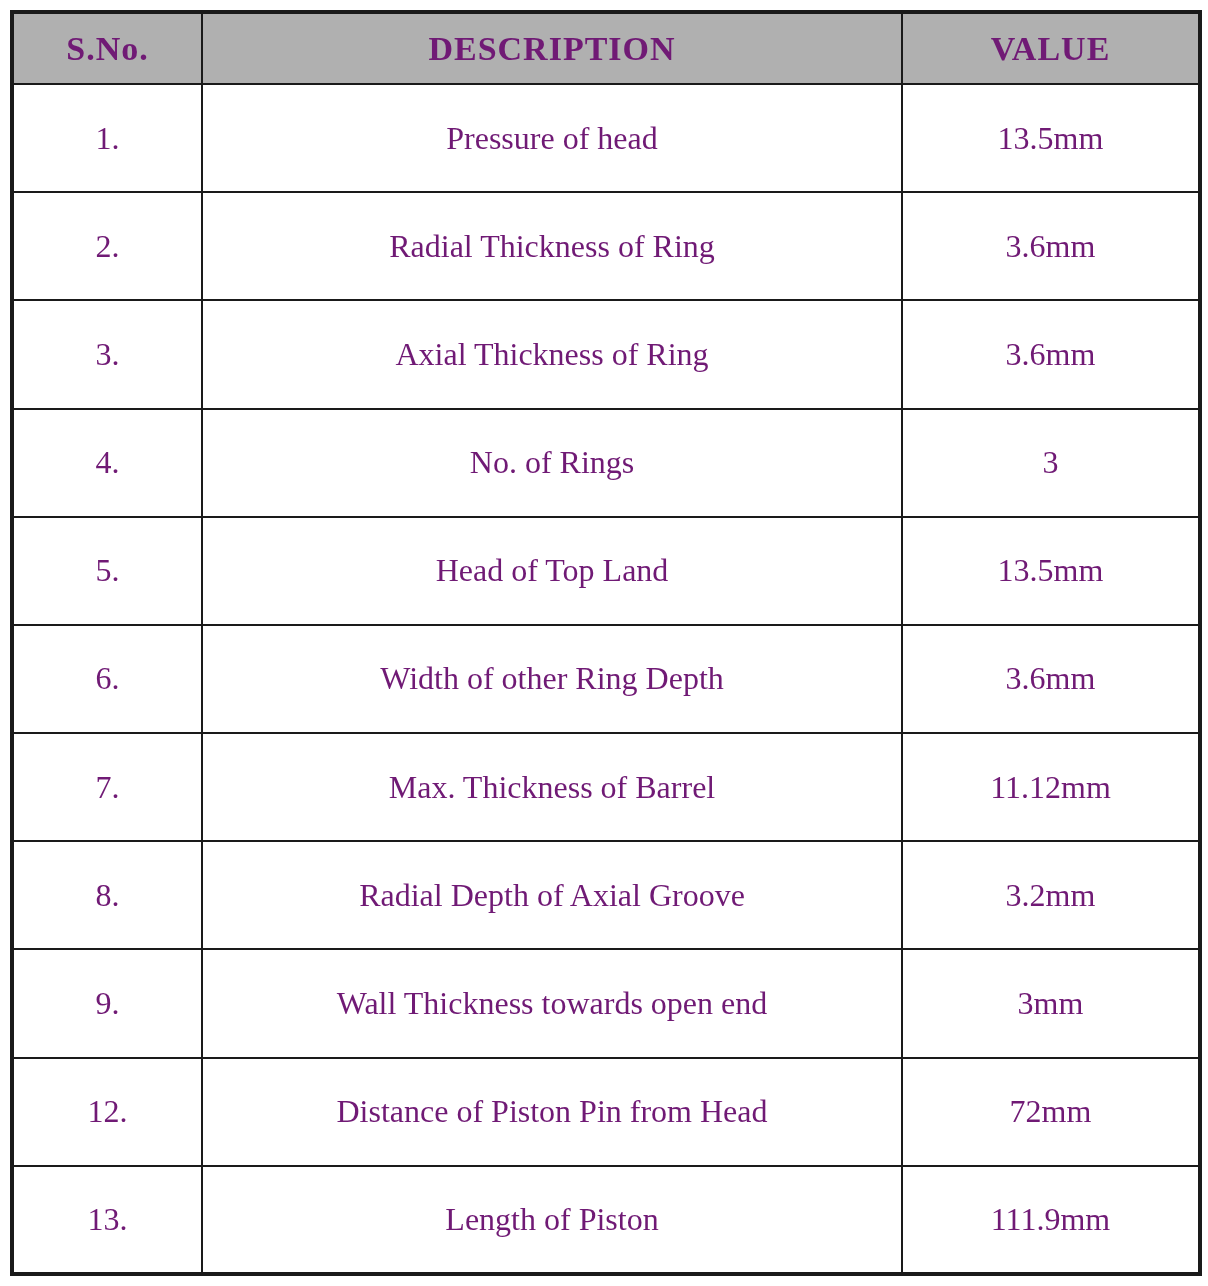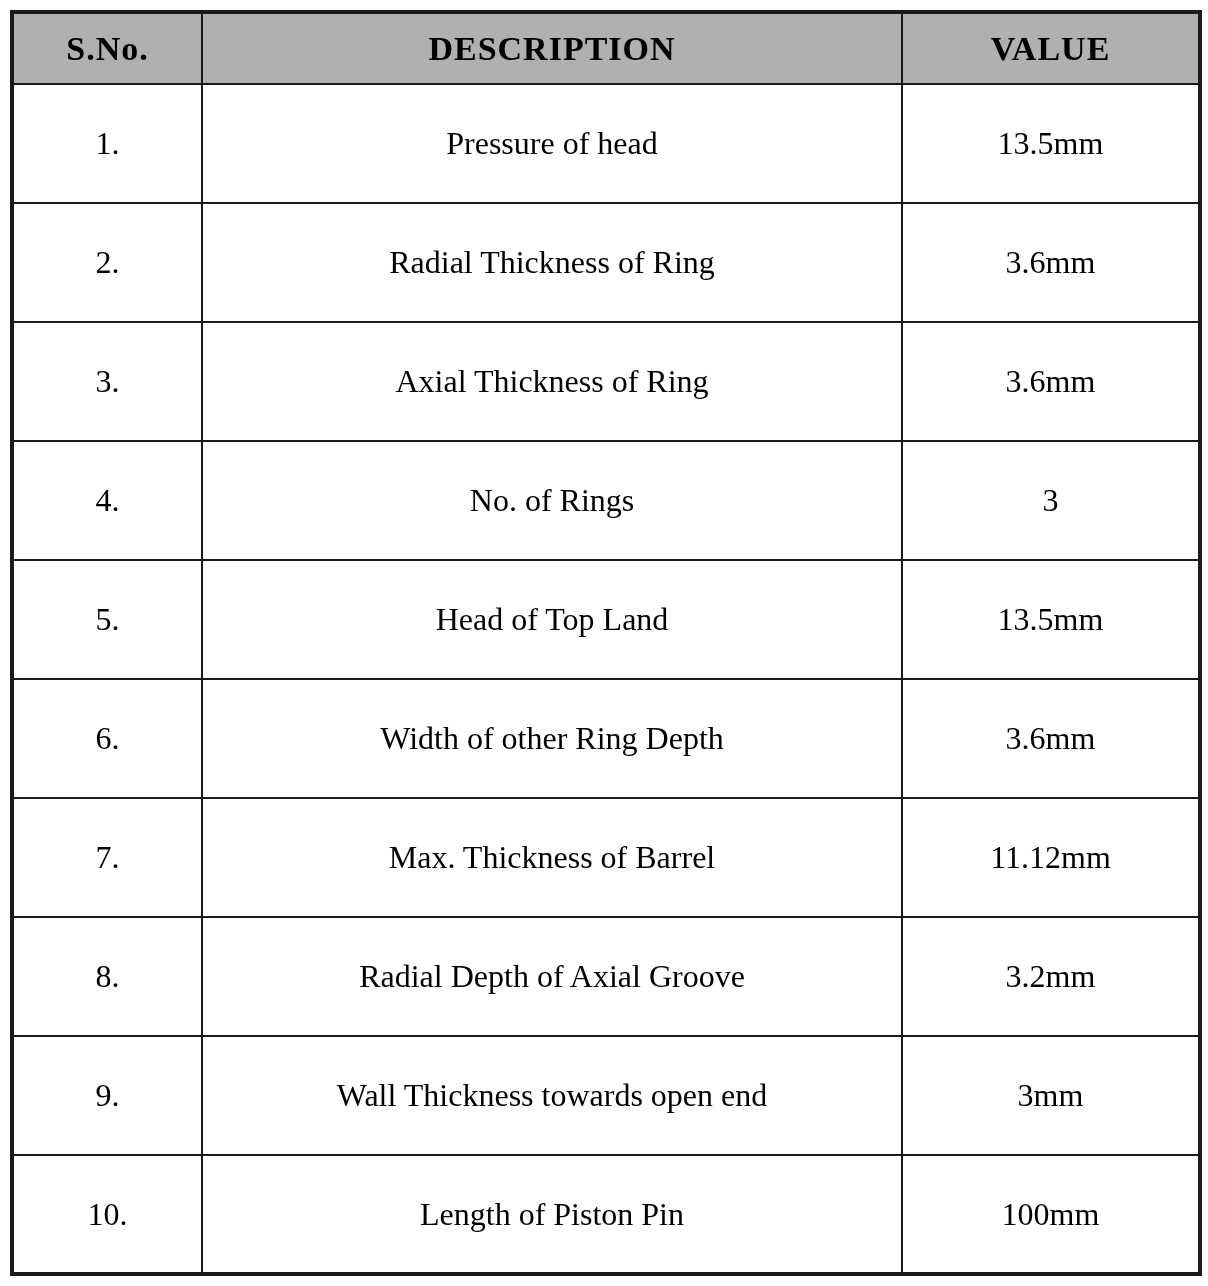--- a/index.html
+++ b/index.html
@@ -20,21 +20,21 @@
     height: 100%;
     border-collapse: collapse;
     table-layout: fixed;
     border: 4px solid #1a1a1a;
   }
   table.spec-table th,
   table.spec-table td {
     border: 2px solid #1a1a1a;
     text-align: center;
     vertical-align: middle;
-    color: #000000;
+    color: #701a75;
     padding: 6px 12px;
     box-sizing: border-box;
   }
   col.col-sno   { width: 190px; }
   col.col-desc  { width: 700px; }
   col.col-value { width: 298px; }
   thead th {
     background: #b0b0b0;
     font-weight: bold;
     font-size: 34px;
@@ -110,19 +110,24 @@
           <td>8.</td>
           <td>Radial Depth of Axial Groove</td>
           <td>3.2mm</td>
         </tr>
         <tr class="data-row">
           <td>9.</td>
           <td>Wall Thickness towards open end</td>
           <td>3mm</td>
         </tr>
         <tr class="data-row">
-          <td>10.</td>
-          <td>Length of Piston Pin</td>
-          <td>100mm</td>
+          <td>12.</td>
+          <td>Distance of Piston Pin from Head</td>
+          <td>72mm</td>
+        </tr>
+        <tr class="data-row">
+          <td>13.</td>
+          <td>Length of Piston</td>
+          <td>111.9mm</td>
         </tr>
       </tbody>
   </table>
 </div>
 
 </body></html>

